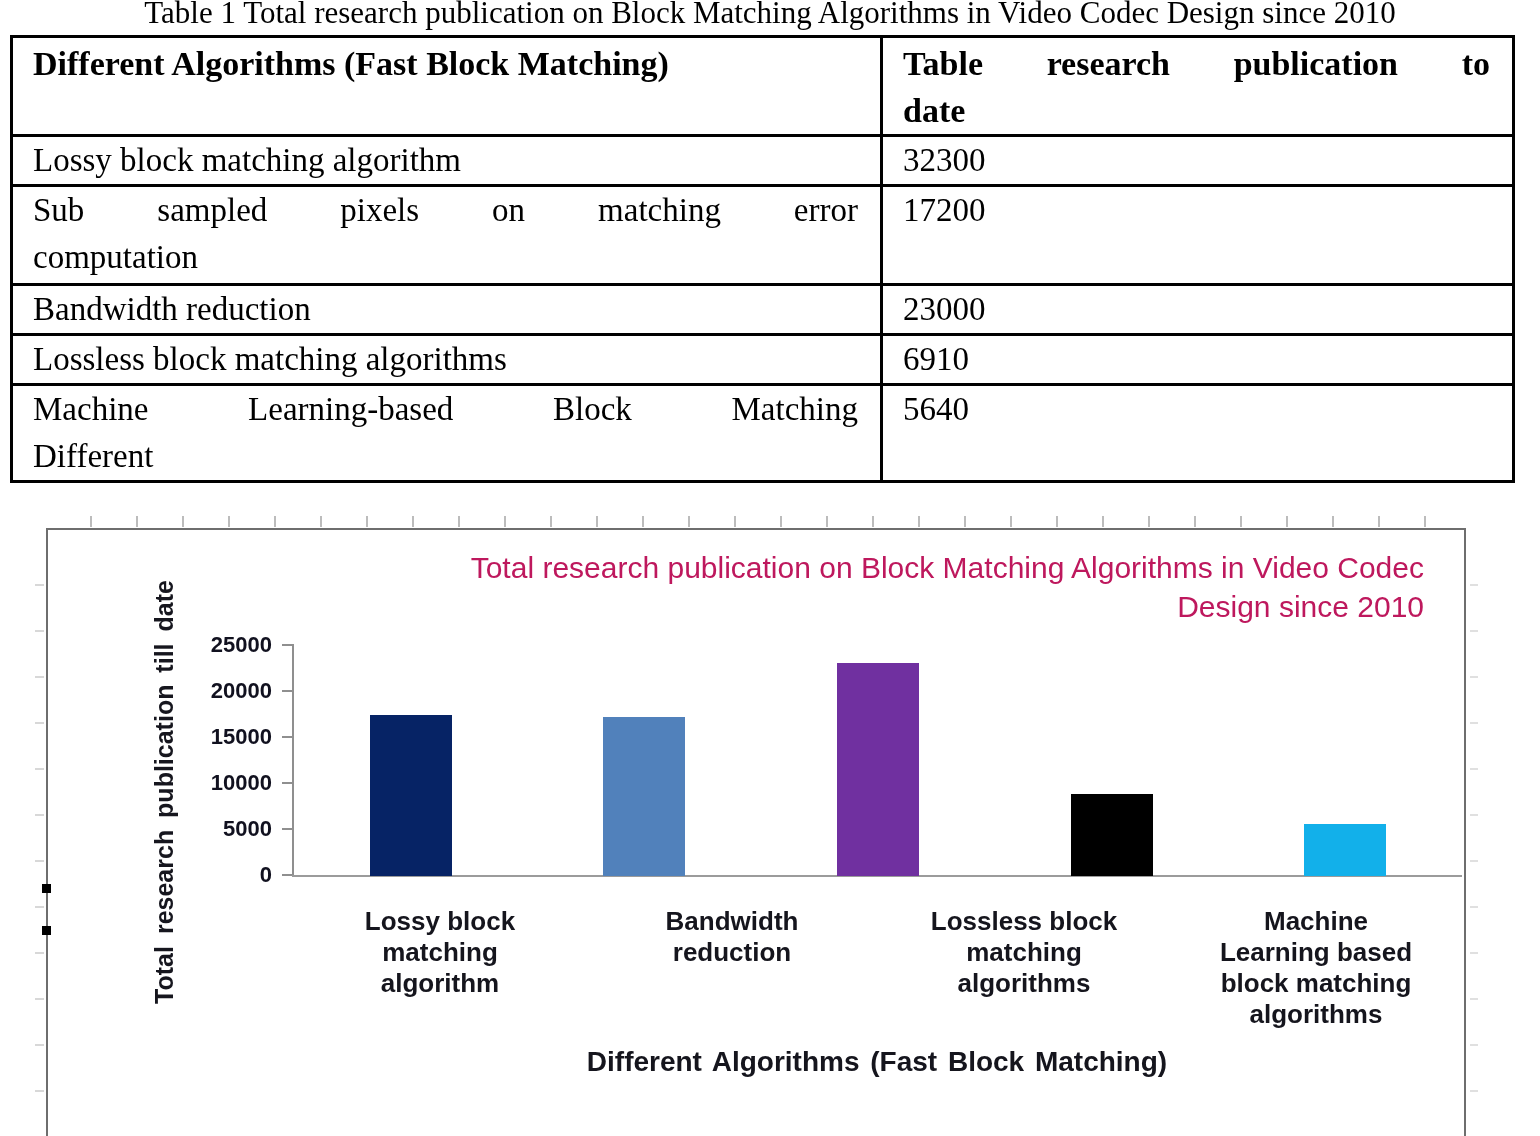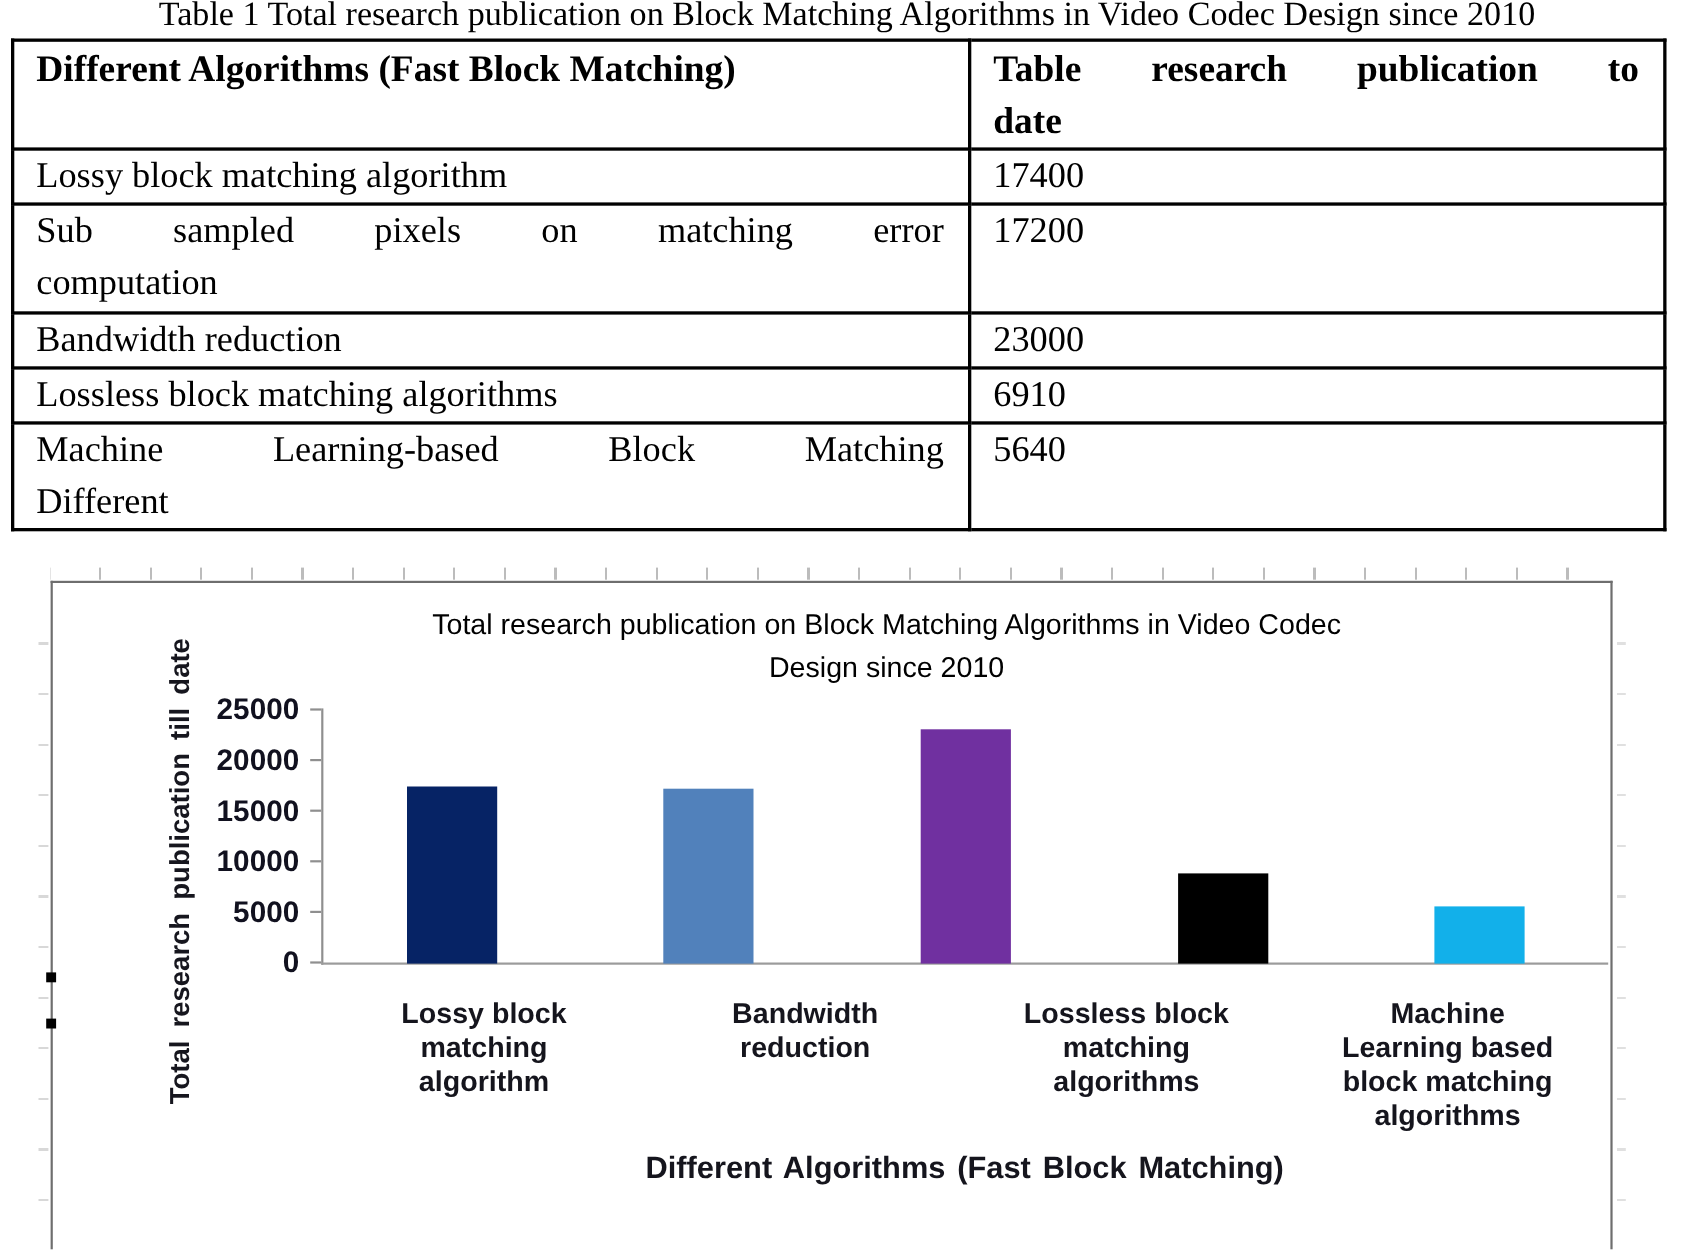--- a/index.html
+++ b/index.html
@@ -46,32 +46,32 @@
     position:absolute;left:1470px;top:540px;width:8px;height:590px;
     background:repeating-linear-gradient(to bottom,transparent 0 44px,#e0e0e0 44px 46px);
   }
   .figure{
     position:absolute;left:46px;top:528px;width:1420px;height:608px;
     border:2px solid #6e6e6e;border-bottom:none;box-sizing:border-box;
     background:#fff;font-family:"Liberation Sans", sans-serif;
   }
   .handle{position:absolute;width:9px;height:9px;background:#000;}
   .chart-title{
-    position:absolute;left:140px;right:40px;top:18px;text-align:center;
-    font-size:26px;line-height:39px;color:#000000;font-weight:400;
+    position:absolute;left:140px;right:40px;top:18px;text-align:right;
+    font-size:30px;line-height:39px;color:#be185d;font-weight:400;
   }
   .y-title{
     position:absolute;left:116px;top:262px;
     transform:translate(-50%,-50%) rotate(-90deg);
     white-space:nowrap;font-weight:bold;font-size:25px;color:#16161e;
     word-spacing:5px;
   }
   .ytick-label{
     position:absolute;left:120px;width:104px;height:46px;line-height:46px;
-    text-align:right;font-weight:bold;font-size:27px;color:#11111f;
+    text-align:right;font-weight:bold;font-size:22px;color:#11111f;
   }
   .ytick-mark{position:absolute;left:234px;width:10px;height:2px;background:#8f8f8f;}
   .y-axis-line{position:absolute;left:244px;top:114px;width:2px;height:233px;background:#8f8f8f;}
   .x-axis-line{position:absolute;left:244px;top:345px;width:1170px;height:2px;background:#9b9b9b;}
   .bars{
     position:absolute;left:246px;top:115px;width:1168px;height:231px;
     display:flex;
   }
   .bars .slot{flex:1;display:flex;align-items:flex-end;justify-content:center;}
   .bar{width:82px;}
@@ -105,21 +105,21 @@
     </th>
     <th>
       <div class="justify-line">Table research publication to</div>
       <div>date</div>
     </th>
   </tr>
   <tr class="r-0">
     <td>
           <div>Lossy block matching algorithm</div>
         </td>
-    <td>17400</td>
+    <td>32300</td>
   </tr>
   <tr class="r-1">
     <td>
       <div class="justify-line">Sub sampled pixels on matching error</div>
       <div>computation</div>
     </td>
     <td>17200</td>
   </tr>
   <tr class="r-2">
     <td>

